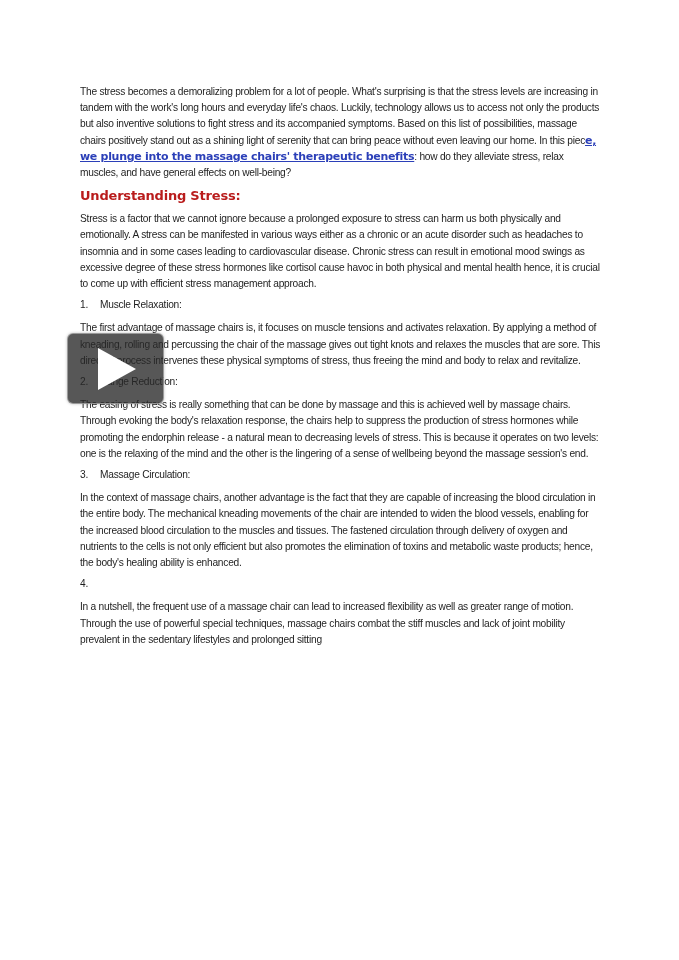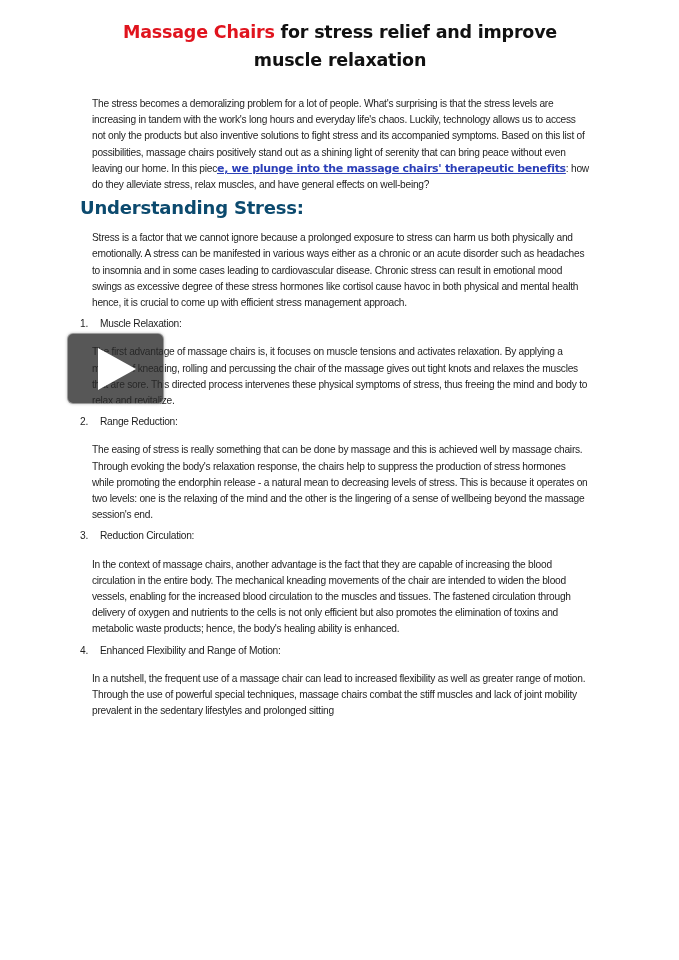--- a/index.html
+++ b/index.html
@@ -37,34 +37,34 @@
       letter-spacing: -0.2px;
     }
     .title .brand { color: #e0141e; }
     .content {
       position: absolute;
       left: 80px;
       top: 84px;
       width: 522px;
     }
     p, .li {
-      margin: 12px;
+      margin: 0;
       font-size: 10.2px;
       line-height: 16.2px;
       letter-spacing: -0.25px;
       color: #1e1e1e;
     }
     .p-gap { margin-bottom: 5px; }
     h2 {
       margin: 4px 0 5px 0;
       font-family: "DejaVu Sans", sans-serif;
       font-weight: bold;
-      font-size: 18px;
+      font-size: 13px;
       line-height: 20px;
-      color: #0c4a6e;
+      color: #b91c1c;
       letter-spacing: -0.2px;
     }
     .link {
       color: #2b3fb8;
       font-weight: bold;
       font-family: "DejaVu Sans", sans-serif;
       font-size: 11px;
       text-decoration: underline;
       letter-spacing: -0.3px;
       cursor: pointer;
@@ -89,21 +89,20 @@
       justify-content: center;
       cursor: pointer;
     }
     .play-overlay svg { display: block; }
   </style>
 </head>
 <body>
 
 <div class="page">
 
-  <h1 class="title"><span class="brand">Massage Chairs</span><span> for stress relief and improve muscle relaxation</span></h1>
 
   <div class="content">
 
     <p class="p-gap"><span>The stress becomes a demoralizing problem for a lot of people. What's surprising is that the stress levels are increasing in tandem with the work's long hours and everyday life's chaos. Luckily, technology allows us to access not only the products but also inventive solutions to fight stress and its accompanied symptoms. Based on this list of possibilities, massage chairs positively stand out as a shining light of serenity that can bring peace without even leaving our home. In this piec</span><a class="link">e, we plunge into the massage chairs' therapeutic benefits</a><span>: how do they alleviate stress, relax muscles, and have general effects on well-being?</span></p>
 
     <h2>Understanding Stress:</h2>
     <p class="p-gap">Stress is a factor that we cannot ignore because a prolonged exposure to stress can harm us both physically and emotionally. A stress can be manifested in various ways either as a chronic or an acute disorder such as headaches to insomnia and in some cases leading to cardiovascular disease. Chronic stress can result in emotional mood swings as excessive degree of these stress hormones like cortisol cause havoc in both physical and mental health hence, it is crucial to come up with efficient stress management approach.</p>
 
 
     <div class="li">
@@ -113,27 +112,26 @@
     <p class="p-gap">The first advantage of massage chairs is, it focuses on muscle tensions and activates relaxation. By applying a method of kneading, rolling and percussing the chair of the massage gives out tight knots and relaxes the muscles that are sore. This directed process intervenes these physical symptoms of stress, thus freeing the mind and body to relax and revitalize.</p>
 
     <div class="li">
         <span class="num">2.</span>
         <span>Range Reduction:</span>
       </div>
     <p class="p-gap">The easing of stress is really something that can be done by massage and this is achieved well by massage chairs. Through evoking the body's relaxation response, the chairs help to suppress the production of stress hormones while promoting the endorphin release - a natural mean to decreasing levels of stress. This is because it operates on two levels: one is the relaxing of the mind and the other is the lingering of a sense of wellbeing beyond the massage session's end.</p>
 
     <div class="li">
         <span class="num">3.</span>
-        <span>Reduction Circulation:</span>
+        <span>Massage Circulation:</span>
       </div>
     <p class="p-gap">In the context of massage chairs, another advantage is the fact that they are capable of increasing the blood circulation in the entire body. The mechanical kneading movements of the chair are intended to widen the blood vessels, enabling for the increased blood circulation to the muscles and tissues. The fastened circulation through delivery of oxygen and nutrients to the cells is not only efficient but also promotes the elimination of toxins and metabolic waste products; hence, the body's healing ability is enhanced.</p>
 
     <div class="li">
         <span class="num">4.</span>
-        <span>Enhanced Flexibility and Range of Motion:</span>
       </div>
     <p class="p-gap">In a nutshell, the frequent use of a massage chair can lead to increased flexibility as well as greater range of motion. Through the use of powerful special techniques, massage chairs combat the stiff muscles and lack of joint mobility prevalent in the sedentary lifestyles and prolonged sitting</p>
 
   </div>
 
   <div class="play-overlay">
     <span>
       <svg width="44" height="46" viewBox="0 0 44 46" aria-hidden="true">
         <polygon points="4,2 42,23 4,44" fill="#ffffff"></polygon>
       </svg>

